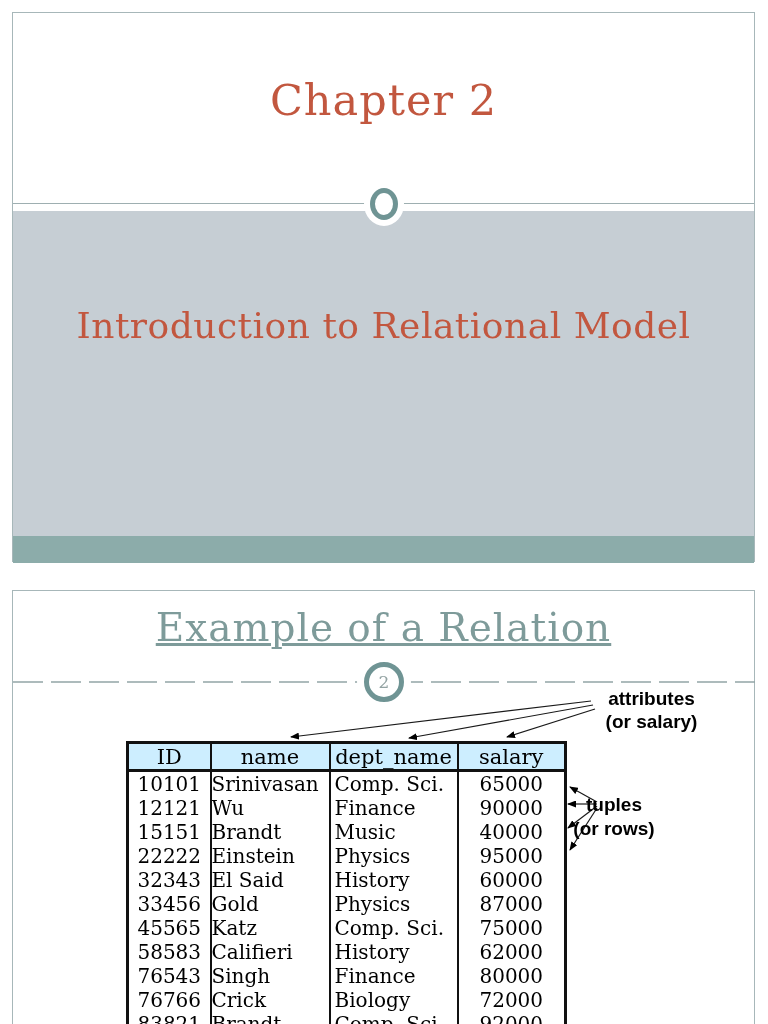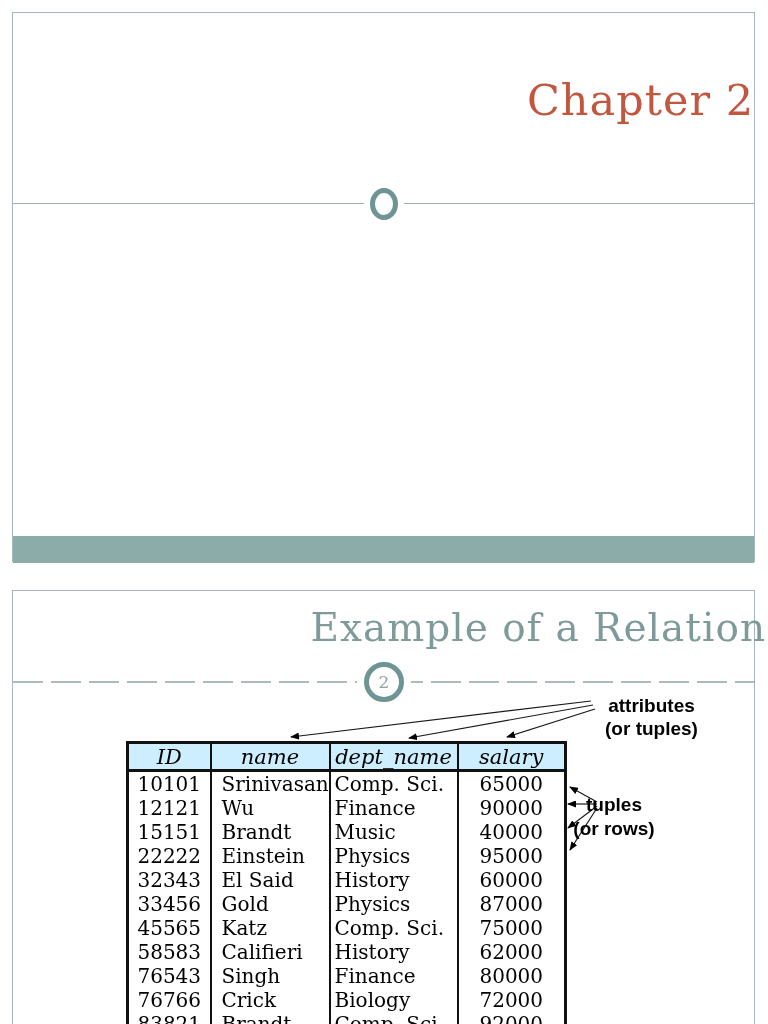--- a/index.html
+++ b/index.html
@@ -25,21 +25,21 @@
     position:absolute;
     left:12px;
     width:743px;
     background:#ffffff;
     border:1px solid var(--slide-border);
   }
   
   .slide1{ top:12px; height:550px; }
   .s1-title{
     position:absolute; top:62px; left:0; width:100%;
-    text-align:right;
+    text-align:center;
     font-size:43px; font-weight:400;
     color:var(--accent-rust);
     letter-spacing:1px;
   }
   .s1-line{
     position:absolute; top:190px; left:0; width:100%; height:1px;
     background:var(--line-gray);
   }
   .s1-ring{
     position:absolute; top:191px; left:50%;
@@ -61,86 +61,89 @@
     color:var(--accent-rust);
     letter-spacing:0.5px;
   }
   .s1-strip{
     position:absolute; top:523px; left:0; width:100%; height:27px;
     background:var(--strip-teal);
   }
   
   .slide2{ top:590px; height:480px; }
   .s2-title{
-    position:absolute; top:14px; left:12px; width:100%;
-    text-align:right;
+    position:absolute; top:14px; left:0; width:100%;
+    text-align:center;
     font-size:39px; font-weight:400;
     color:var(--accent-teal);
     letter-spacing:1px;
+    text-decoration:underline;
   }
   .s2-svg{
     position:absolute; inset:0;
     width:742px; height:478px;
     pointer-events:none;
   }
   .annot{
     position:absolute;
     font-family:"Liberation Sans", sans-serif;
     font-weight:700;
     font-size:19px;
     line-height:23px;
     color:#000;
     text-align:center;
   }
-  .attr-label{ top:103px; left:556px; width:165px; }
+  .attr-label{ top:96px; left:556px; width:165px; }
   .tuples-label{ top:202px; left:540px; width:122px; line-height:24px; }
   
   .relation{
     position:absolute; top:150px; left:113px; width:438px;
     border-collapse:collapse;
     table-layout:fixed;
     background:#fff;
     border:3px solid var(--ink);
     font-family:"DejaVu Serif", serif;
   }
   .relation th{
     background:var(--table-header-blue);
-    font-style:italic;
     font-weight:400;
     font-size:21px;
     height:28px;
     border-bottom:3px solid var(--ink);
     text-align:center;
   }
   .relation td{
     font-size:20px;
     height:24px;
     line-height:24px;
     white-space:nowrap;
     overflow:hidden;
   }
   .relation th + th, .relation td + td{ border-left:2px solid var(--ink);margin-left:22px; }
   .col-id{ text-align:center; }
-  .col-name{ text-align:left; padding-left:10px; }
+  .col-name{ text-align:left; padding-left:0; }
   .col-dept{ text-align:left; padding-left:4px; }
   .col-salary{ text-align:center; }
   .ring2-num{
     font-family:"DejaVu Serif", serif;
     font-size:17px;
     fill:#93a3a3;
   }
 </style>
 </head>
 <body>
 
 <div class="page">
 
   <section class="slide slide1">
     <h1 class="s1-title">Chapter 2</h1>
     <div class="s1-line"></div>
+    <div class="s1-panel">
+      <h2 class="s1-subtitle">Introduction to Relational Model</h2>
+    </div>
     <div class="s1-ring"></div>
     <div class="s1-strip"></div>
   </section>
 
   <section class="slide slide2">
     <h1 class="s2-title">Example of a Relation</h1>
 
     <svg class="s2-svg" viewBox="0 0 742 478">
       <defs>
         <marker id="arrow" viewBox="0 0 9 7" markerWidth="9" markerHeight="7" refX="8" refY="3.5" orient="auto" markerUnits="userSpaceOnUse">
@@ -165,21 +168,21 @@
       <g stroke="#1a1a1a" stroke-width="1.2">
         <line x1="584" y1="211" x2="557" y2="196" marker-end="url(#arrow)"></line>
         <line x1="584" y1="213" x2="555" y2="213" marker-end="url(#arrow)"></line>
         <line x1="584" y1="215" x2="555" y2="237" marker-end="url(#arrow)"></line>
         <line x1="584" y1="217" x2="557" y2="259" marker-end="url(#arrow)"></line>
       </g>
     </svg>
 
     <div class="annot attr-label">
       <div>attributes</div>
-      <div>(or tuples)</div>
+      <div>(or salary)</div>
     </div>
 
     <div class="annot tuples-label">
       <div>tuples</div>
       <div>(or rows)</div>
     </div>
 
     <table class="relation">
       <colgroup>
         <col style="width:83px">

